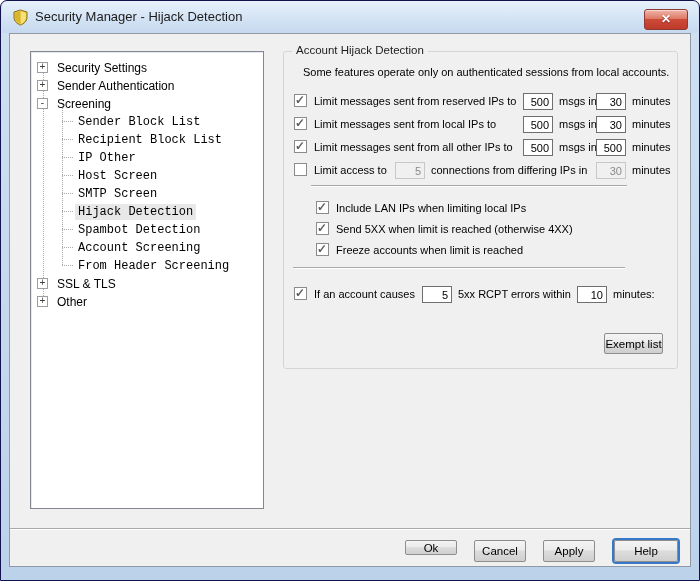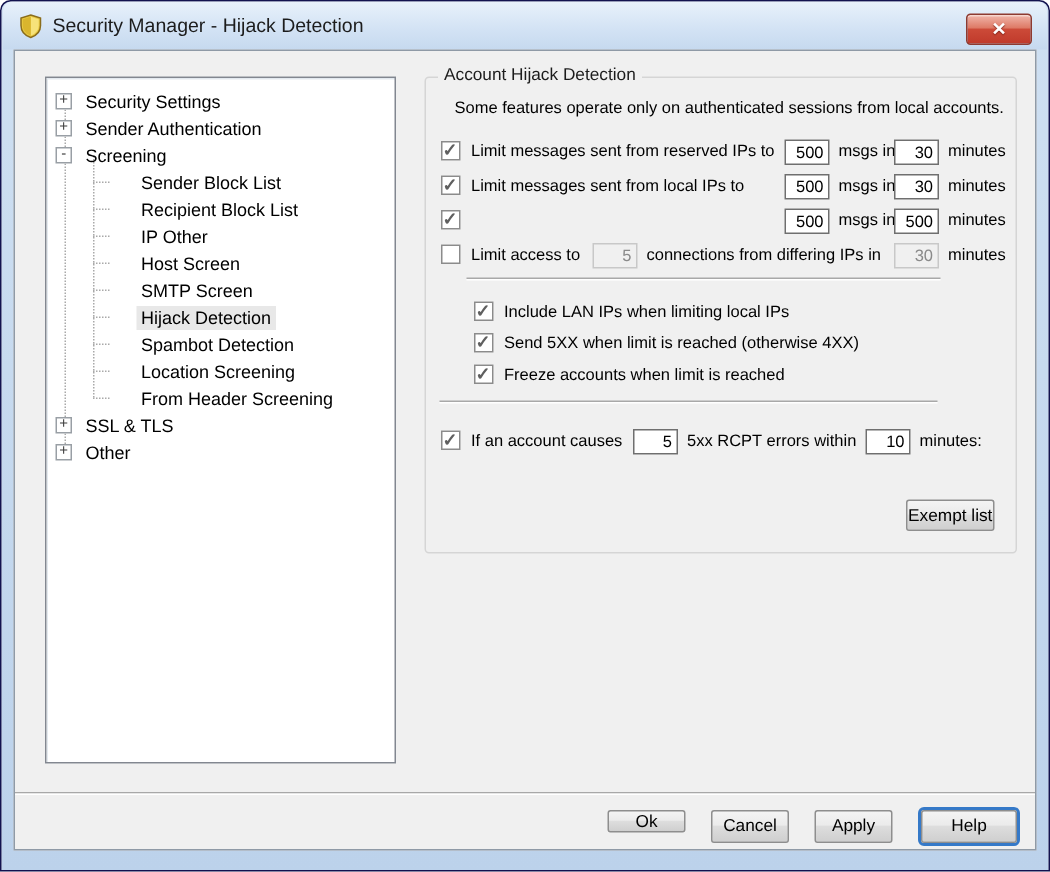--- a/index.html
+++ b/index.html
@@ -24,21 +24,21 @@
   .connector{position:absolute;border-left:1px dotted #a9a9a9;width:0;}
   .tree-item{position:absolute;left:0;right:2px;height:17px;display:flex;align-items:center;
     font-size:12px;color:#000;cursor:default;}
   .tree-item.lvl0{padding-left:6px;}
   .tree-item.lvl1{padding-left:44px;}
   .tree-item.lvl1::before{content:"";position:absolute;left:31px;top:8px;width:11px;
     border-top:1px dotted #a9a9a9;}
   .expander{width:11px;height:11px;box-sizing:border-box;border:1px solid #999fa5;background:#fff;
     font-size:10px;line-height:8px;text-align:center;color:#3d3d3d;flex:0 0 auto;z-index:2;}
   .tlabel{margin-left:6px;padding:1px 3px;white-space:nowrap;}
-  .tree-item.lvl1 .tlabel{margin-left:16px;}
+  .tree-item.lvl1 .tlabel{margin-left:0;font-family:Liberation Mono, monospace;}
   .tree-item.selected .tlabel{background:#e8e8e8;}
   
   .groupbox{position:absolute;left:273px;top:17px;width:395px;height:318px;
     border:1px solid #d5d5d5;border-radius:3px;box-sizing:border-box;}
   .group-title{position:absolute;left:8px;top:-8px;background:#f0f0f0;padding:0 4px;
     font-size:11.5px;color:#1c1c1c;white-space:nowrap;}
   .note{position:absolute;left:19px;top:14px;font-size:11px;color:#000;white-space:nowrap;}
   .row{position:absolute;left:0;width:100%;height:17px;}
   .cb{position:absolute;width:13px;height:13px;box-sizing:border-box;border:1px solid #8b8b8b;
     background:#fff;cursor:pointer;}
@@ -109,21 +109,21 @@
       <div class="tree-item lvl1" style="top:133px">
         <span class="tlabel">SMTP Screen</span>
       </div>
       <div class="tree-item lvl1 selected" style="top:151px">
         <span class="tlabel">Hijack Detection</span>
       </div>
       <div class="tree-item lvl1" style="top:169px">
         <span class="tlabel">Spambot Detection</span>
       </div>
       <div class="tree-item lvl1" style="top:187px">
-        <span class="tlabel">Location Screening</span>
+        <span class="tlabel">Account Screening</span>
       </div>
       <div class="tree-item lvl1" style="top:205px">
         <span class="tlabel">From Header Screening</span>
       </div>
       <div class="tree-item lvl0" style="top:223px">
         <span class="expander">+</span>
         <span class="tlabel">SSL &amp; TLS</span>
       </div>
       <div class="tree-item lvl0" style="top:241px">
         <span class="expander">+</span>
@@ -148,20 +148,21 @@
         <span class="cb checked" style="left:10px;top:1px"></span>
         <span class="rlabel" style="left:30px;top:2px">Limit messages sent from local IPs to</span>
         <input class="numbox" style="left: 239px; top: 0px;" value="500">
         <span class="unit" style="left:275px;top:2px">msgs in</span>
         <input class="numbox" style="left: 312px; top: 0px;" value="30">
         <span class="unit" style="left:348px;top:2px">minutes</span>
       </div>
 
       <div class="row" style="top:87px">
         <span class="cb checked" style="left:10px;top:1px"></span>
+        <span class="rlabel" style="left:30px;top:2px">Limit messages sent from all other IPs to</span>
         <input class="numbox" style="left: 239px; top: 0px;" value="500">
         <span class="unit" style="left:275px;top:2px">msgs in</span>
         <input class="numbox" style="left: 312px; top: 0px;" value="500">
         <span class="unit" style="left:348px;top:2px">minutes</span>
       </div>
 
       <div class="row" style="top:110px">
         <span class="cb" style="left:10px;top:1px"></span>
         <span class="rlabel" style="left:30px;top:2px">Limit access to</span>
         <input class="numbox" style="left: 111px; top: 0px;" disabled="" value="5">

